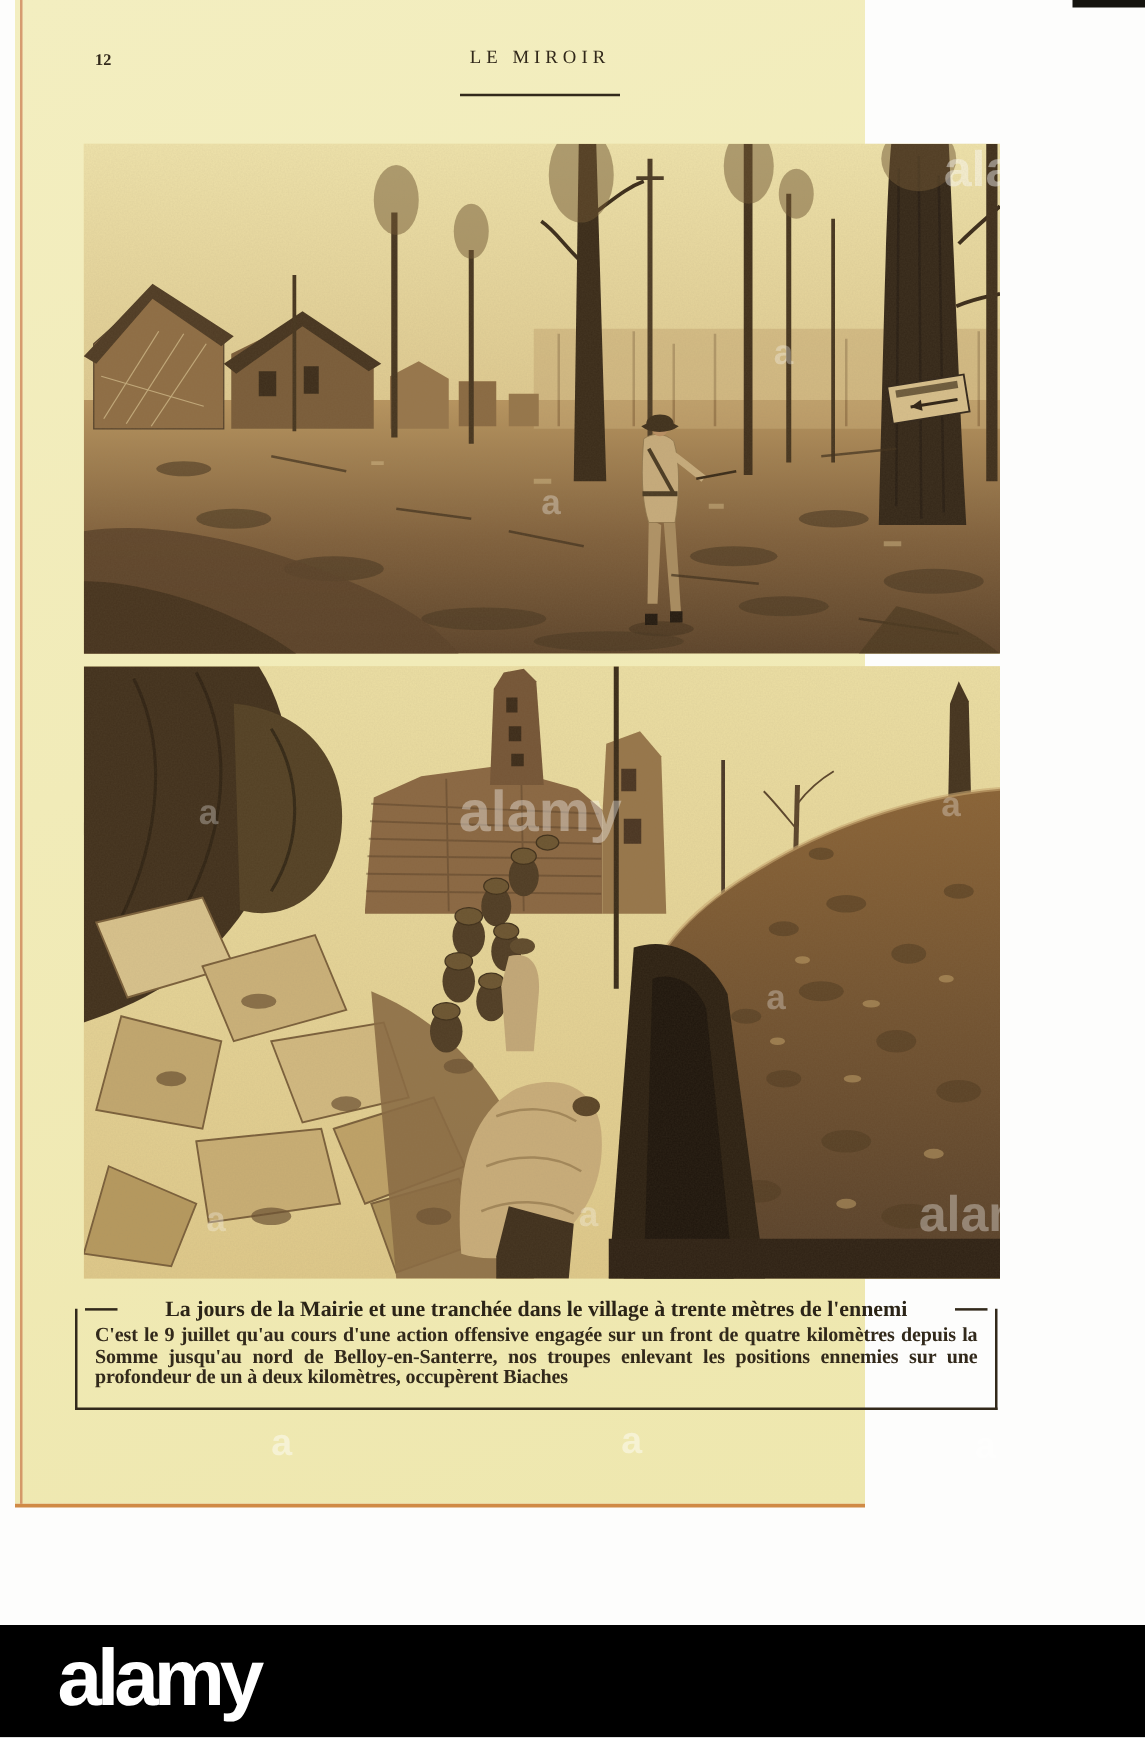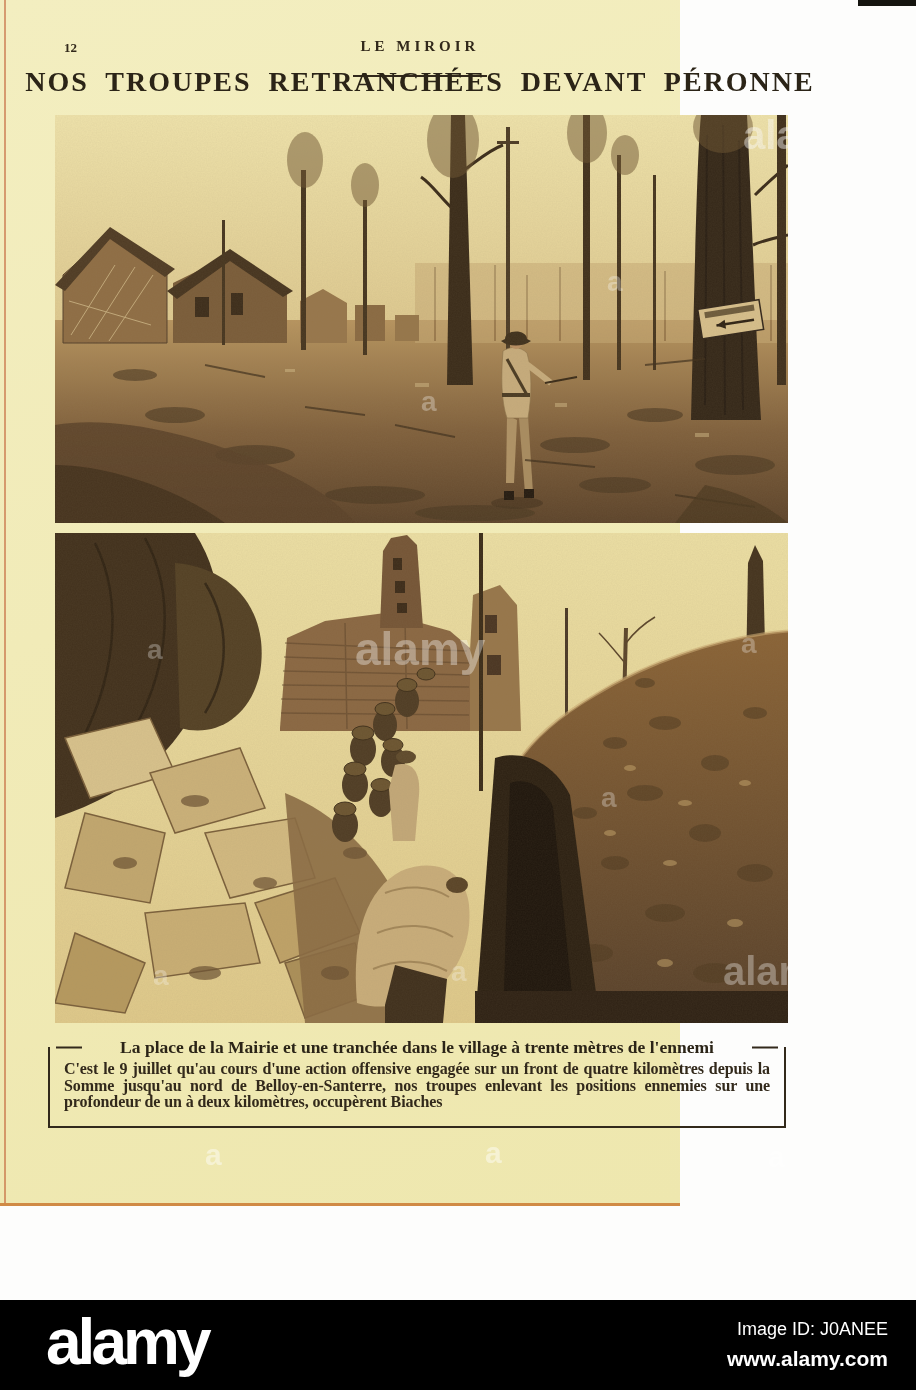--- a/index.html
+++ b/index.html
@@ -1,29 +1,29 @@
 <!DOCTYPE html>
 <html><head>
 <meta charset="utf-8">
 <style>
   * { margin:0; padding:0; box-sizing:border-box; }
   body { background:#ffffff; font-family:"Liberation Serif", serif; }
   .canvas { position:relative; width:916px; height:1390px; background:#fdfdfc; overflow:hidden; }
 
   
   .page {
-    position:absolute; left:0; top:0; width:680px; height:1206px;
+    position:absolute; left:12px; top:0; width:680px; height:1206px;
     background:linear-gradient(160deg,#f3eec0 0%, #f1ebb8 45%, #eee7ae 100%);
     border-bottom:3px solid #d08a45;
   }
   .red-line { position:absolute; left:4px; top:0; width:2px; height:1203px; background:rgba(186,72,32,.5); }
   .page-num { position:absolute; left:64px; top:40px; font-size:13px; font-weight:bold; color:#32291b; }
   .masthead-wrap { position:absolute; left:0; top:37px; width:840px; text-align:center; }
   .masthead {
-    display:inline-block; font-size:15px; font-weight:bold; letter-spacing:4px;
+    display:inline-block; font-size:15px; font-weight:normal; letter-spacing:4px;
     color:#32291b; border-bottom:2px solid #32291b; padding:0 8px 20px 8px;
   }
   .title {
     position:absolute; left:0; top:66px; width:840px; text-align:center;
     font-size:28px; font-weight:bold; letter-spacing:2px; word-spacing:8px; color:#2b2417;
   }
 
   .photo { position:absolute; left:55px; overflow:hidden; background:#e8dba0; }
   .photo1 { top:115px; width:733px; height:408px; }
   .photo2 { top:533px; width:733px; height:490px; }
@@ -65,21 +65,20 @@
 <body>
 
 <div class="canvas">
 
   <div class="page">
     <div class="red-line"></div>
     <div class="page-num">12</div>
     <div class="masthead-wrap">
       <span class="masthead">LE MIROIR</span>
     </div>
-    <h1 class="title">NOS TROUPES RETRANCHÉES DEVANT PÉRONNE</h1>
 
     <div class="photo photo1">
       <svg viewBox="0 0 733 408" preserveAspectRatio="none">
         <defs>
           <linearGradient id="sky1" x1="0" y1="0" x2="0" y2="1">
             <stop offset="0" stop-color="#efe3ab"></stop>
               <stop offset="1" stop-color="#dcc68c"></stop>
           </linearGradient>
           <linearGradient id="ground1" x1="0" y1="0" x2="0" y2="1">
             <stop offset="0" stop-color="#b8955f"></stop>
@@ -382,36 +381,32 @@
           <text x="668" y="452" font-size="40" fill="rgba(255,255,255,.35)">alam</text>
         </g>
 
         <rect width="733" height="490" filter="url(#grain2)"></rect>
       </svg>
     </div>
 
     <div class="caption-box">
       <div class="cap-head-row">
         <span class="cap-dash"></span>
-        <span class="cap-head">La place de la Mairie et une tranchée dans le village à trente mètres de l'ennemi</span>
+        <span class="cap-head">La jours de la Mairie et une tranchée dans le village à trente mètres de l'ennemi</span>
         <span class="cap-dash"></span>
       </div>
       <div class="cap-cols">
         <p class="cap-col">C'est le 9 juillet qu'au cours d'une action offensive engagée sur un front de quatre kilomètres depuis la Somme jusqu'au nord de Belloy-en-Santerre, nos troupes enlevant les positions ennemies sur une profondeur de un à deux kilomètres, occupèrent Biaches</p>
       </div>
     </div>
 
     <span class="wm-page" style="left:205px; top:1138px;">a</span>
     <span class="wm-page" style="left:485px; top:1136px;">a</span>
     <span class="wm-page" style="left:768px; top:1140px;">a</span>
   </div>
 
   <div class="corner-sliver"></div>
 
   <div class="alamy-bar">
     <div class="alamy-logo">alamy</div>
-    <div class="alamy-meta">
-      <div class="alamy-id">Image ID: J0ANEE</div>
-      <div class="alamy-url">www.alamy.com</div>
-    </div>
   </div>
 
 </div>
 
 </body></html>

